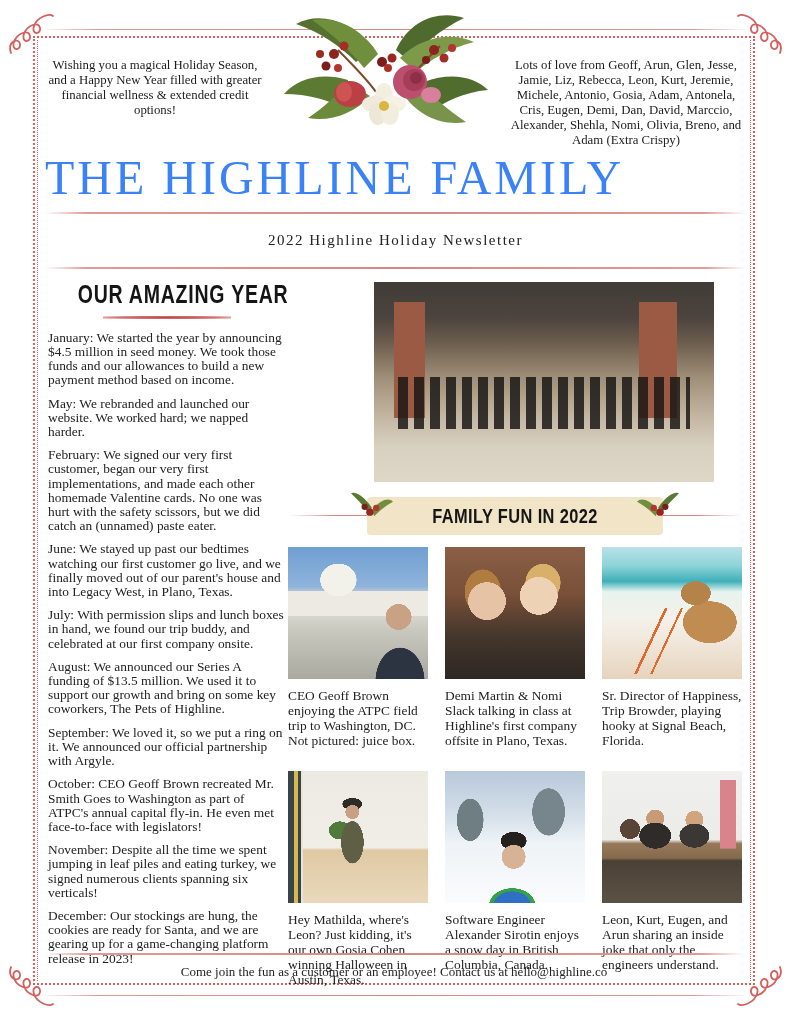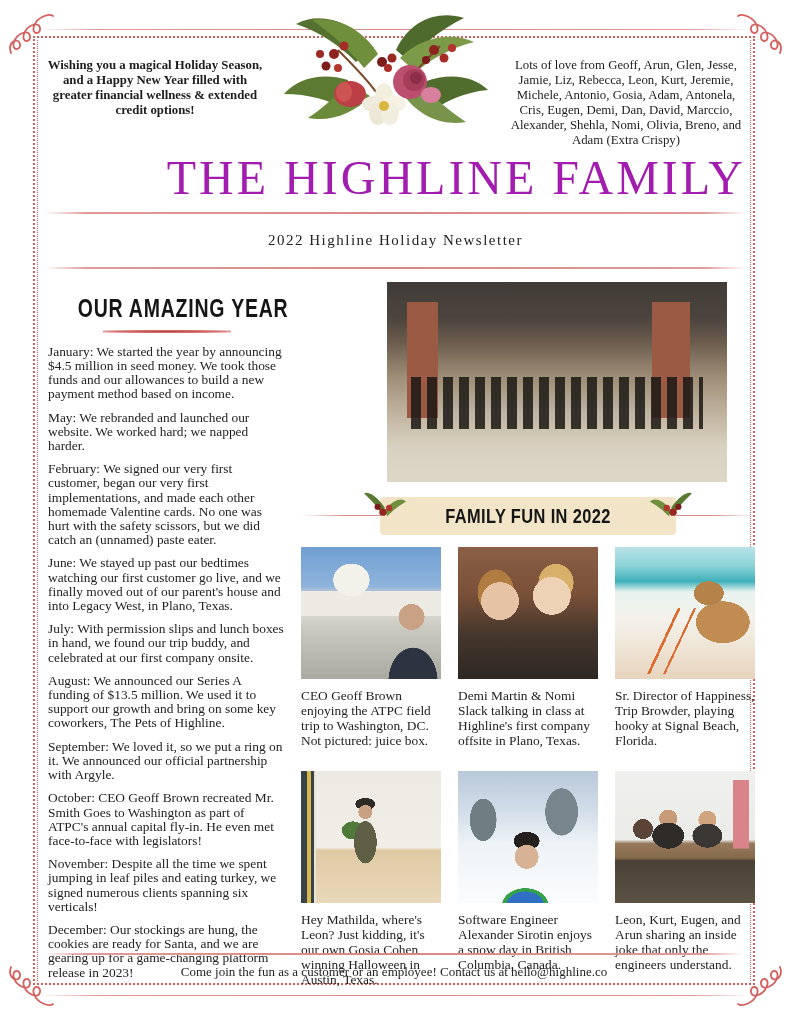--- a/index.html
+++ b/index.html
@@ -17,35 +17,35 @@
   .flourish path{stroke:#d4605e;stroke-width:1.8;fill:none;stroke-linecap:round;}
   .fl-tl{top:8px;left:8px;}
   .fl-tr{top:8px;right:8px;transform:scaleX(-1);}
   .fl-bl{bottom:12px;left:8px;transform:scaleY(-1);}
   .fl-br{bottom:12px;right:8px;transform:scale(-1,-1);}
 
   
   .content{position:absolute;top:40px;left:45px;right:45px;bottom:40px;}
   .header-row{display:flex;justify-content:space-between;align-items:flex-start;}
   .note{font-size:12.8px;line-height:1.17;text-align:center;margin-top:18px;color:#1c1c1c;}
-  .note-left{width:220px;font-weight:bold;}
+  .note-left{width:220px;}
   .note-right{width:240px;}
   .holly-wrap{width:215px;margin-top:-30px;flex:none;z-index:3;}
 
-  .page-title{font-size:48px;letter-spacing:3px;text-align:right;margin:2px 0 0;font-weight:400;color:#a21caf;white-space:nowrap;}
+  .page-title{font-size:48px;letter-spacing:3px;text-align:left;margin:2px 0 0;font-weight:400;color:#3b82f6;white-space:nowrap;}
   .subtitle-band{margin-top:7px;}
   .rule{height:2px;background:linear-gradient(90deg,rgba(224,146,143,0) 0%,#e09a97 6%,#d88884 50%,#e09a97 94%,rgba(224,146,143,0) 100%);}
   .subtitle{font-size:15px;letter-spacing:1.5px;text-align:center;margin:18px 0;}
 
   .main{display:flex;margin-top:11px;}
   .left-col{width:238px;flex:none;margin-left:3px;}
-  .right-col{width:454px;flex:none;margin-left:15px;}
+  .right-col{width:454px;flex:none;margin-left:2px;}
 
   .condensed{font-family:"Liberation Sans", sans-serif;font-weight:700;display:inline-block;transform:scaleX(.78);transform-origin:center;white-space:nowrap;color:#151515;}
-  .section-heading{text-align:center;margin-top:14px;}
+  .section-heading{text-align:center;}
   .section-heading .condensed{font-size:25px;letter-spacing:1px;}
   .heading-underline{width:128px;height:3px;margin:7px auto 12px;
     background:radial-gradient(ellipse at center,#b84543 0%,#d4706e 55%,rgba(212,112,110,0) 100%);}
   .left-col p{font-size:13.4px;line-height:1.06;margin:0 0 9px;}
 
   .group-photo{width:340px;height:200px;margin:2px 28px 0 auto;
     background-image:
       repeating-linear-gradient(90deg, rgba(28,24,22,.85) 0 10px, rgba(28,24,22,0) 10px 16px),
       linear-gradient(90deg, rgba(0,0,0,0) 0 6%, #9a5a44 6% 15%, rgba(0,0,0,0) 15% 78%, #9a5a44 78% 89%, rgba(0,0,0,0) 89%),
       linear-gradient(180deg,#413c38 0%,#4c443e 18%,#6b5c4d 30%,#a08f78 48%,#c4b8a4 68%,#d8d0c0 82%,#ded6c6 100%);

